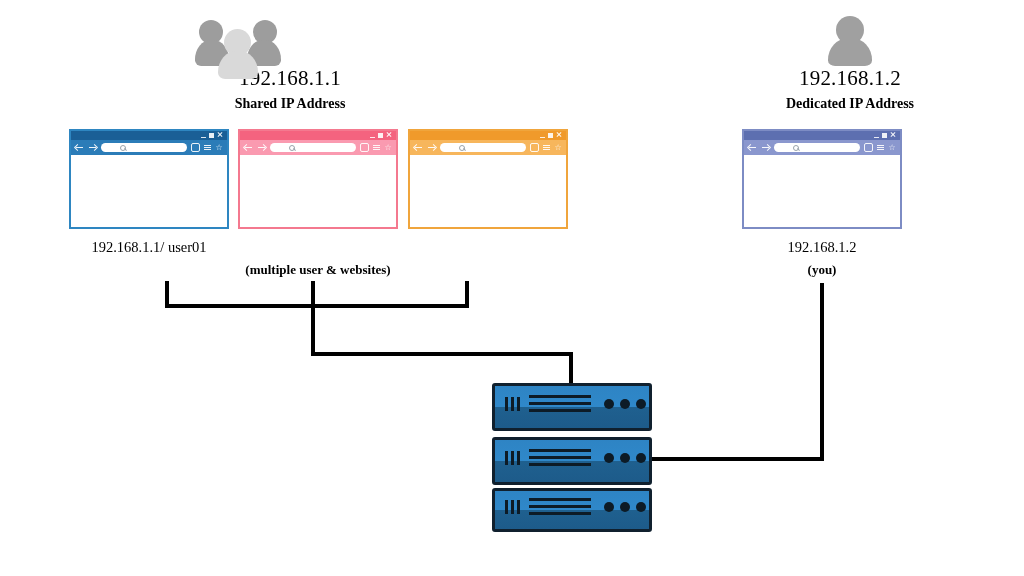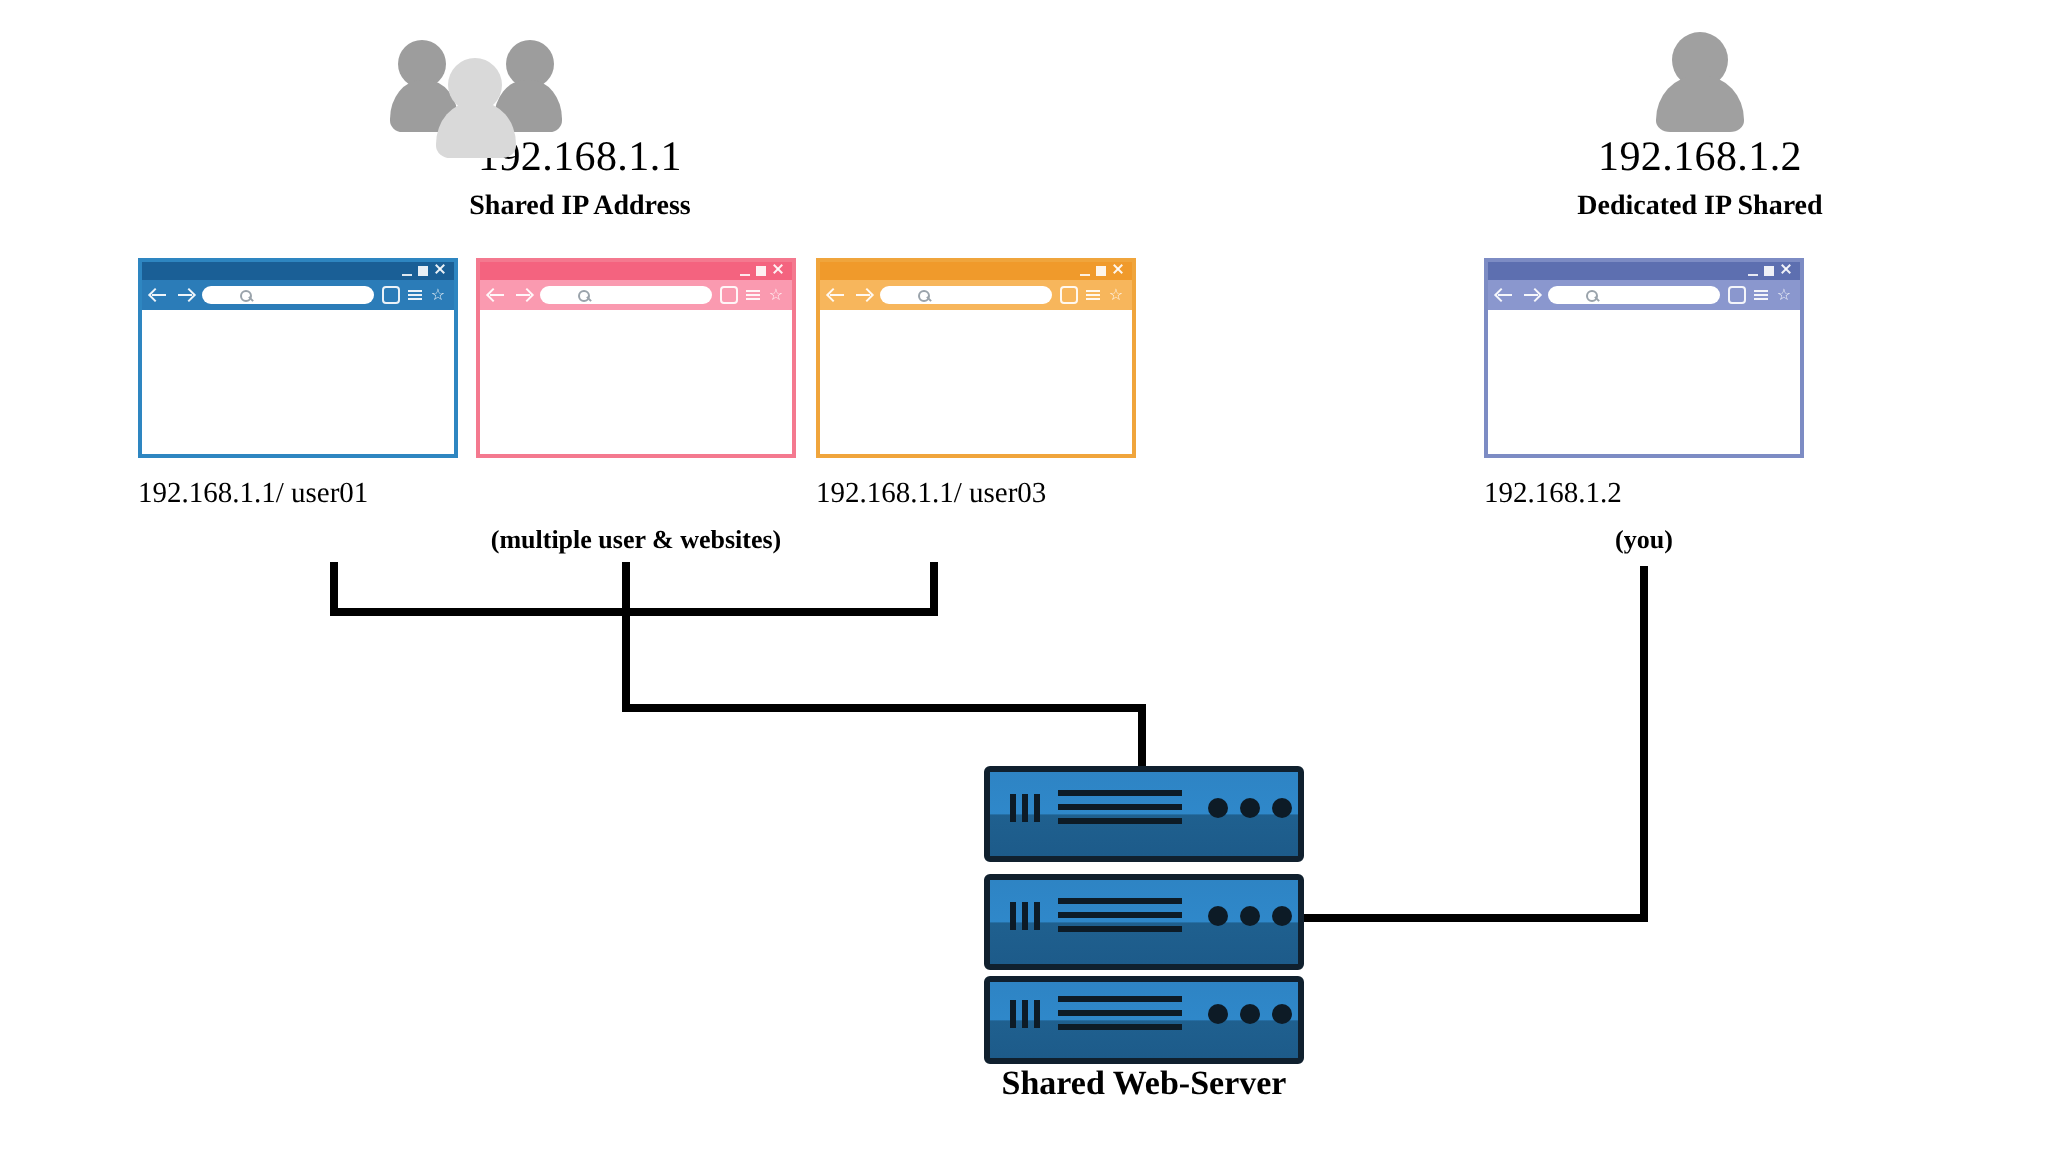--- a/index.html
+++ b/index.html
@@ -213,20 +213,21 @@
     text-align: center;
   }
   .browser .page {
     background: #ffffff;
     height: calc(100% - 24px);
   }
 
   
   .caption {
     position: absolute;
+    text-align: center;
     font-size: 14.5px;
     line-height: 18px;
     white-space: nowrap;
   }
   .caption-bold {
     position: absolute;
     text-align: center;
     font-size: 13px;
     line-height: 16px;
     font-weight: 700;
@@ -330,21 +331,21 @@
   </div>
 
   <div class="group" style="left:755px; top:14px; width:190px;">
     <div class="group-icon">
       <div class="single" style="margin:0 auto;">
         <span class="head"></span>
           <span class="body"></span>
       </div>
     </div>
     <div class="group-ip">192.168.1.2</div>
-    <div class="group-title">Dedicated IP Shared</div>
+    <div class="group-title">Dedicated IP Address</div>
   </div>
 
   <div class="browser" style="left:69px; top:129px; width:160px; height:100px; border-color:#2e86c1;">
     <div class="titlebar" style="background:#1a5f96;">
       <div class="wincontrols">
         <span class="wc wc-min"></span>
         <span class="wc wc-max"></span>
         <span class="wc wc-close"></span>
       </div>
     </div>
@@ -408,21 +409,20 @@
       <span class="tb-icons">
         <span class="ic-refresh"></span>
         <span class="ic-menu">
             <span></span>
           </span>
         <span class="ic-star">☆</span>
       </span>
     </div>
     <div class="page"></div>
   </div>
-  <div class="caption" style="left:408px; top:238px; width:160px;">192.168.1.1/ user03</div>
 
   <div class="browser" style="left:742px; top:129px; width:160px; height:100px; border-color:#7d8cc4;">
     <div class="titlebar" style="background:#5d6fb0;">
       <div class="wincontrols">
         <span class="wc wc-min"></span>
         <span class="wc wc-max"></span>
         <span class="wc wc-close"></span>
       </div>
     </div>
     <div class="toolbar" style="background:#8a97ce;">
@@ -514,15 +514,14 @@
           <i></i>
         </span>
       <span class="srv-dots">
           <i></i>
           <i></i>
           <i></i>
         </span>
     </div>
   </div>
 
-  <div class="server-label" style="left:472px; top:531px; width:200px;">Shared Web-Server</div>
 
 </div>
 
 </body></html>

